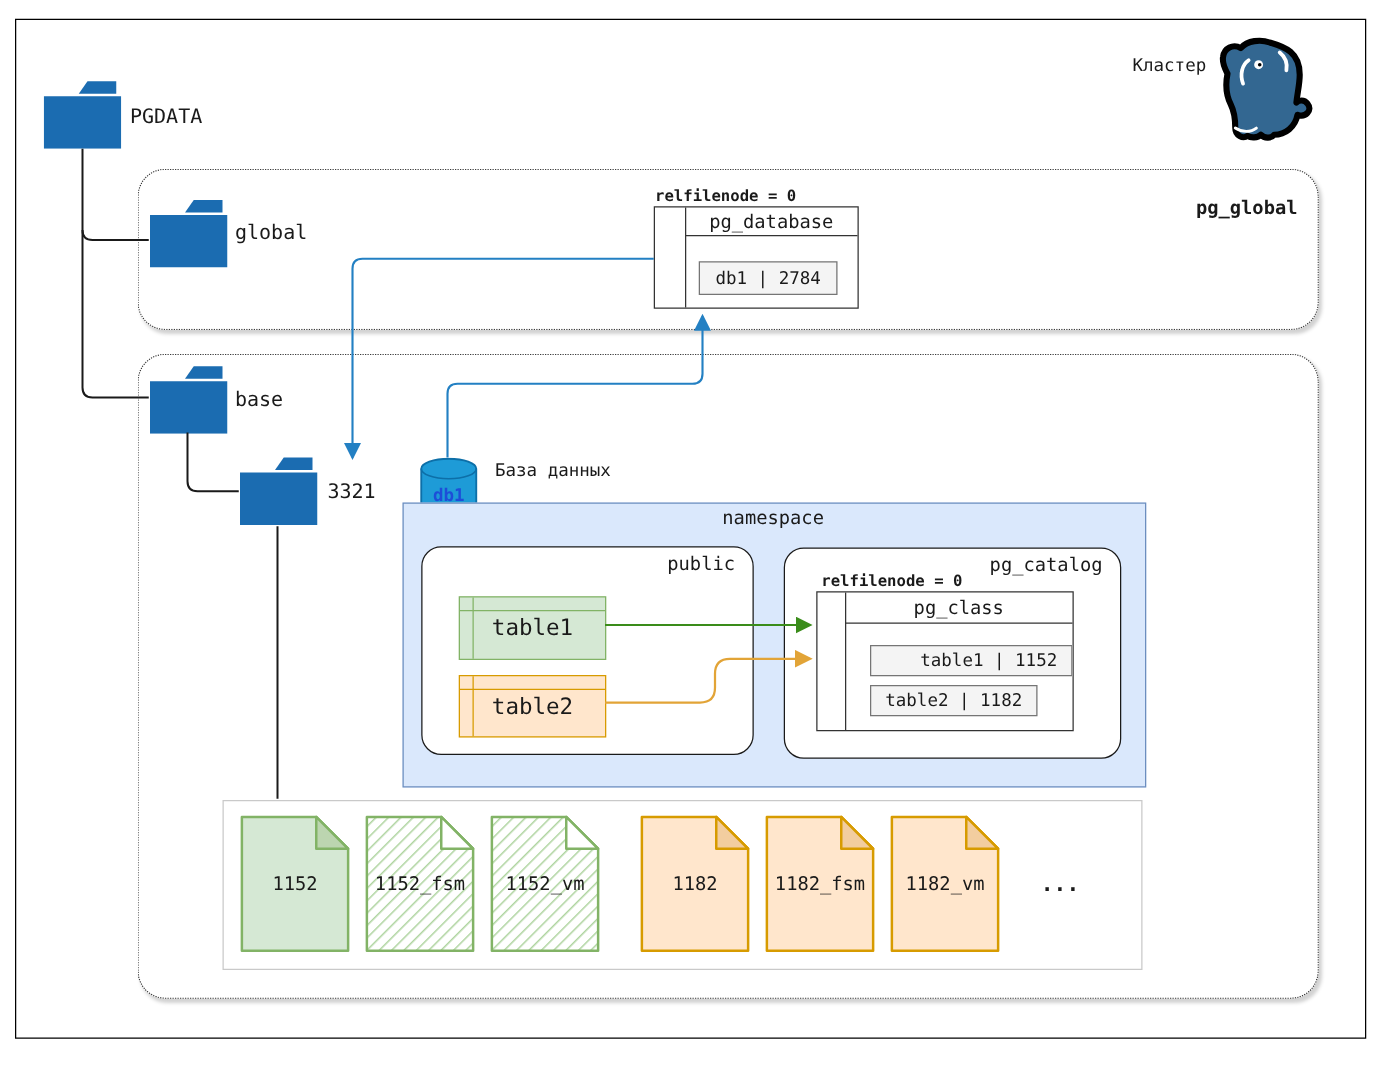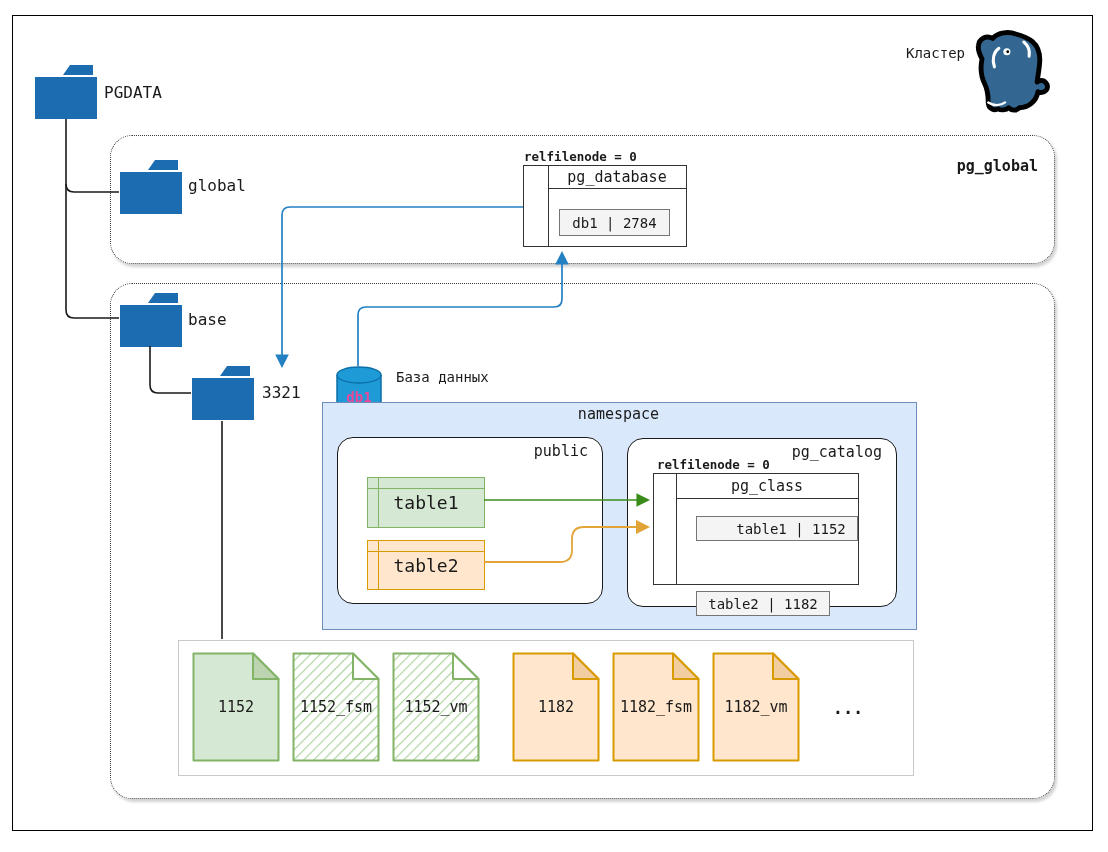--- a/index.html
+++ b/index.html
@@ -40,21 +40,21 @@
   .mini-green{background:#d5e8d4;border:1.6px solid #82b366;}
   .mini-green .mt-h{border-bottom:1.6px solid #82b366;}
   .mini-green .mt-v{border-right:1.6px solid #82b366;}
   .mini-orange{background:#ffe6cc;border:1.6px solid #d79b00;}
   .mini-orange .mt-h{border-bottom:1.6px solid #d79b00;}
   .mini-orange .mt-v{border-right:1.6px solid #d79b00;}
 
   
   .cyl{position:absolute;}
   .cyl-label{position:absolute;inset:0;display:flex;align-items:center;justify-content:center;
-    padding-top:4px;color:#ec4899;font-weight:bold;font-size:14px;}
+    padding-top:4px;color:#1d4ed8;font-weight:bold;font-size:14px;}
 
   
   .files-box{position:absolute;background:#fff;border:1.4px solid #c9c9c9;}
   .file{position:absolute;top:652px;width:88px;height:110px;}
   .file-label{position:absolute;inset:0;display:flex;align-items:center;justify-content:center;font-size:15px;}
   .ellipsis{position:absolute;font-size:17px;font-weight:bold;text-align:center;}
 
   .overlay{position:absolute;left:0;top:0;pointer-events:none;z-index:50;}
   .folder{position:absolute;}
   .logo{position:absolute;}
@@ -160,21 +160,21 @@
   </div>
 
   <div class="round-box" style="left:627px;top:438px;width:268px;height:167px;"></div>
   <div class="box-title" style="left:680px;top:443px;width:202px;text-align:right;">pg_catalog</div>
 
   <div class="annotation" style="left:657px;top:457px;">relfilenode = 0</div>
   <div class="db-table" style="left:653px;top:473px;width:204px;height:110px;">
     <div class="dbt-leftcol" style="width:22px;"></div>
     <div class="dbt-header" style="left:22px;height:24px;">pg_class</div>
     <div class="dbt-row" style="left:42px;top:42px;width:132px;height:23px;padding-left:28px;">table1 | 1152</div>
-    <div class="dbt-row" style="left:42px;top:74px;width:132px;height:23px;margin-top:43px;">table2 | 1182</div>
+    <div class="dbt-row" style="left:42px;top:74px;width:132px;height:23px;">table2 | 1182</div>
   </div>
 
   <div class="files-box" style="left:178px;top:640px;width:734px;height:134px;"></div>
 
   <div class="file" style="left:192px;">
     <svg width="88" height="110" viewBox="0 0 88 110">
       <path d="M1.5,1.5 H61 L86.5,27 V108.5 H1.5 Z" fill="#d5e8d4" stroke="#82b366" stroke-width="2" stroke-linejoin="round"></path>
       <path d="M61,1.5 V27 H86.5 Z" fill="#bcd5b0" stroke="#82b366" stroke-width="2" stroke-linejoin="round"></path>
     </svg>
     <span class="file-label">1152</span>

